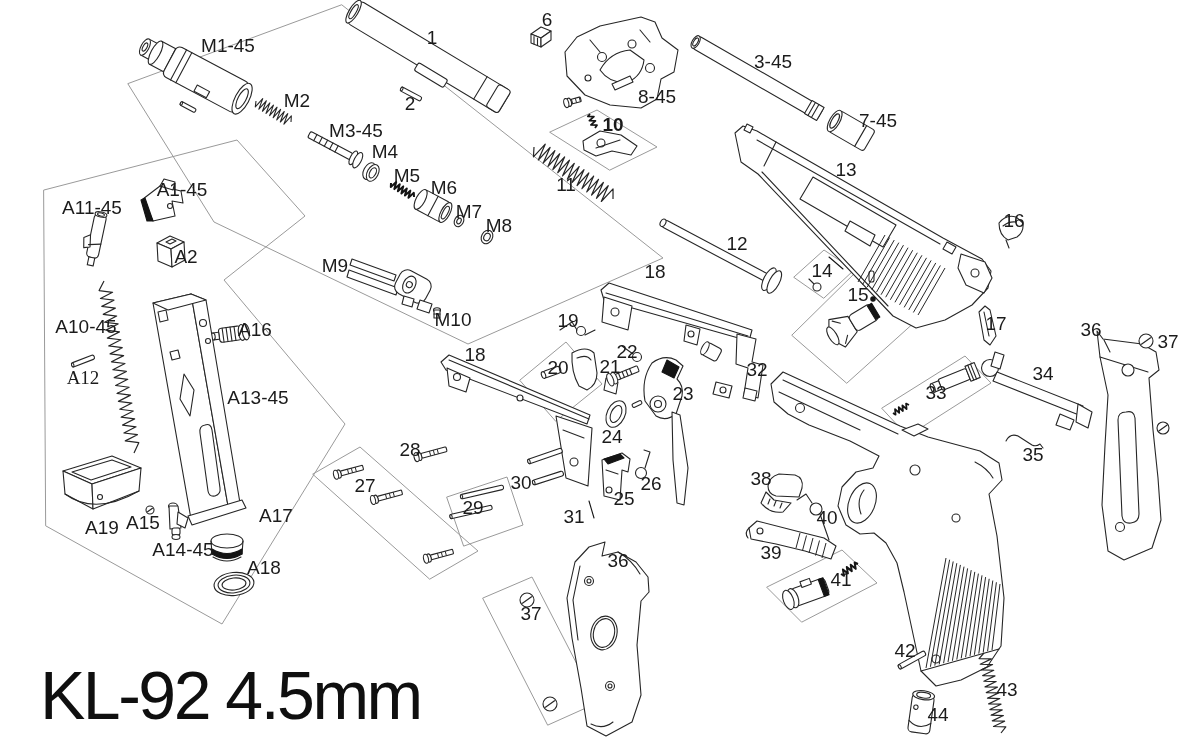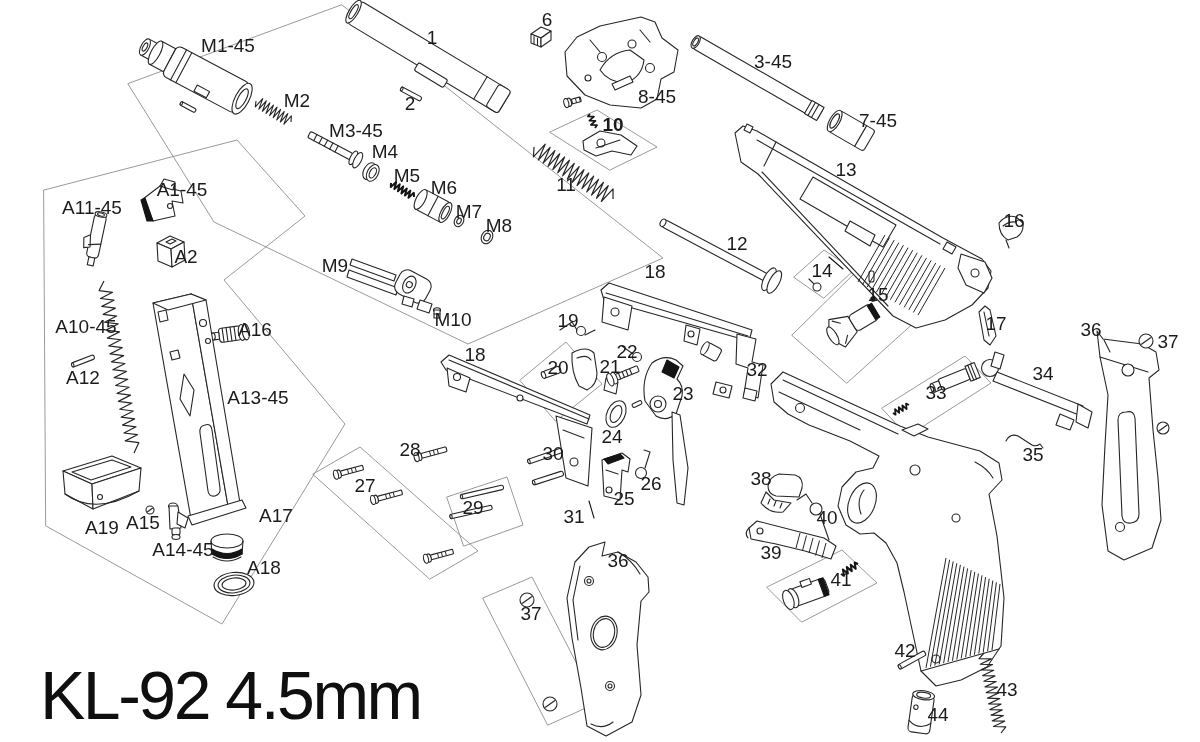--- a/index.html
+++ b/index.html
@@ -544,58 +544,58 @@
       <div class="plabel" style="left: 547px; top: 20px;">6</div>
       <div class="plabel" style="left: 657px; top: 97px;">8-45</div>
       <div class="plabel" style="left: 613px; top: 125px; font-weight: bold;">10</div>
       <div class="plabel" style="left: 566px; top: 185px;">11</div>
       <div class="plabel" style="left: 773px; top: 62px;">3-45</div>
       <div class="plabel" style="left: 878px; top: 121px;">7-45</div>
       <div class="plabel" style="left: 846px; top: 170px;">13</div>
       <div class="plabel" style="left: 1014px; top: 221px;">16</div>
       <div class="plabel" style="left: 737px; top: 244px;">12</div>
       <div class="plabel" style="left: 822px; top: 271px;">14</div>
-      <div class="plabel" style="left: 878px; top: 295px;">15</div>
+      <div class="plabel" style="left: 858px; top: 295px;">15</div>
       <div class="plabel" style="left: 996px; top: 324px;">17</div>
       <div class="plabel" style="left: 228px; top: 46px;">M1-45</div>
       <div class="plabel" style="left: 297px; top: 101px;">M2</div>
       <div class="plabel" style="left: 356px; top: 131px;">M3-45</div>
       <div class="plabel" style="left: 385px; top: 152px;">M4</div>
       <div class="plabel" style="left: 407px; top: 176px;">M5</div>
       <div class="plabel" style="left: 444px; top: 188px;">M6</div>
       <div class="plabel" style="left: 469px; top: 212px;">M7</div>
       <div class="plabel" style="left: 499px; top: 226px;">M8</div>
       <div class="plabel" style="left: 335px; top: 266px;">M9</div>
       <div class="plabel" style="left: 453px; top: 320px;">M10</div>
       <div class="plabel" style="left: 92px; top: 208px;">A11-45</div>
       <div class="plabel" style="left: 182px; top: 190px;">A1-45</div>
       <div class="plabel" style="left: 186px; top: 257px;">A2</div>
       <div class="plabel" style="left: 86px; top: 327px;">A10-45</div>
-      <div class="plabel" style="left: 83px; top: 378px;">A12</div>
+      <div class="plabel" style="left: 83px; top: 378px; font-family: Liberation Serif, serif;">A12</div>
       <div class="plabel" style="left: 255px; top: 330px;">A16</div>
       <div class="plabel" style="left: 258px; top: 398px;">A13-45</div>
       <div class="plabel" style="left: 102px; top: 528px;">A19</div>
       <div class="plabel" style="left: 143px; top: 523px;">A15</div>
       <div class="plabel" style="left: 183px; top: 550px;">A14-45</div>
       <div class="plabel" style="left: 254px; top: 516px; margin-left: 22px;">A17</div>
       <div class="plabel" style="left: 264px; top: 568px;">A18</div>
       <div class="plabel" style="left: 475px; top: 355px;">18</div>
       <div class="plabel" style="left: 655px; top: 272px;">18</div>
       <div class="plabel" style="left: 568px; top: 321px; text-align: right;">19</div>
       <div class="plabel" style="left: 558px; top: 368px;">20</div>
       <div class="plabel" style="left: 610px; top: 367px;">21</div>
       <div class="plabel" style="left: 627px; top: 352px;">22</div>
       <div class="plabel" style="left: 683px; top: 394px;">23</div>
       <div class="plabel" style="left: 612px; top: 437px;">24</div>
       <div class="plabel" style="left: 624px; top: 499px;">25</div>
       <div class="plabel" style="left: 651px; top: 484px;">26</div>
       <div class="plabel" style="left: 365px; top: 486px;">27</div>
       <div class="plabel" style="left: 410px; top: 450px;">28</div>
       <div class="plabel" style="left: 473px; top: 508px;">29</div>
-      <div class="plabel" style="left: 521px; top: 454px; margin-left: 32px;">30</div>
+      <div class="plabel" style="left: 521px; top: 483px;">30</div>
       <div class="plabel" style="left: 574px; top: 517px;">31</div>
       <div class="plabel" style="left: 757px; top: 370px; text-align: center;">32</div>
       <div class="plabel" style="left: 936px; top: 393px;">33</div>
       <div class="plabel" style="left: 1043px; top: 374px;">34</div>
       <div class="plabel" style="left: 1033px; top: 455px;">35</div>
       <div class="plabel" style="left: 1091px; top: 330px;">36</div>
       <div class="plabel" style="left: 1168px; top: 342px;">37</div>
       <div class="plabel" style="left: 618px; top: 561px;">36</div>
       <div class="plabel" style="left: 531px; top: 614px;">37</div>
       <div class="plabel" style="left: 761px; top: 471px; margin-top: 8px;">38</div>

